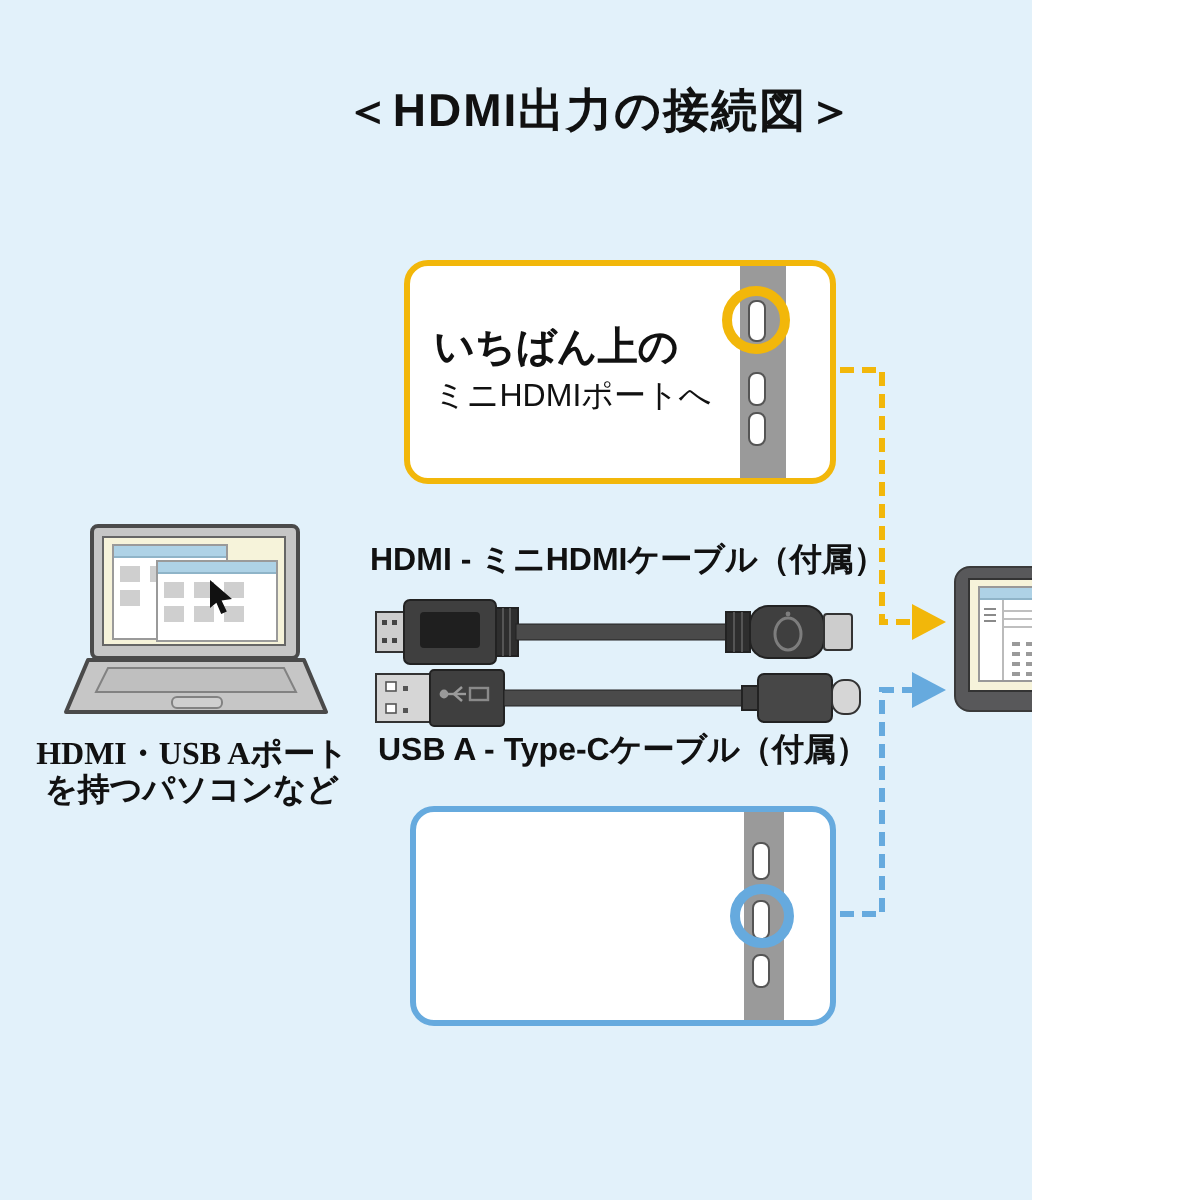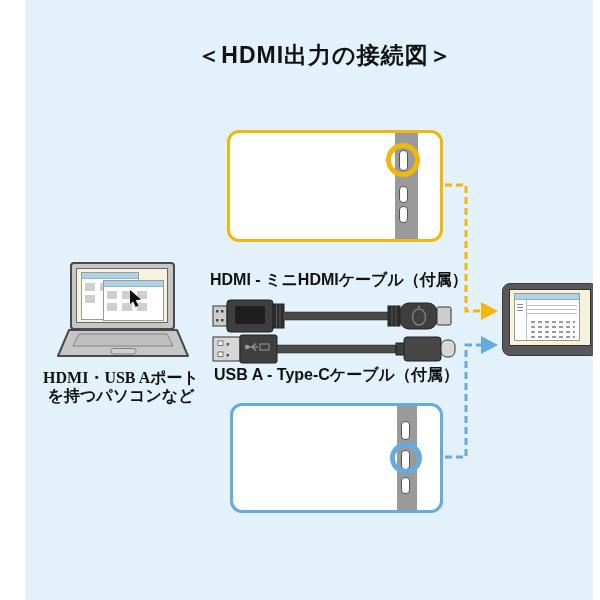--- a/index.html
+++ b/index.html
@@ -2,23 +2,23 @@
 <html style="--background: #e2f1fa; --accent-yellow: #f2b70a; --accent-blue: #66aade; --strip-gray: #9a9a9a; --outline-dark: #4a4a4a; --cable-gray: #4a4a4a; --connector-light: #cdcdcd; --device-gray: #c6c6c6; --screen-cream: #f6f3da; --titlebar-blue: #aed2e6; --text-dark: #111111;"><head>
 <meta charset="utf-8">
 <style>
   :root{
     --background:#e2f1fa; --accent-yellow:#f2b70a; --accent-blue:#66aade;
     --strip-gray:#9a9a9a; --outline-dark:#4a4a4a; --cable-gray:#4a4a4a;
     --connector-light:#cdcdcd; --device-gray:#c6c6c6; --screen-cream:#f6f3da;
     --titlebar-blue:#aed2e6; --text-dark:#111; --window-white:#ffffff;
   }
   html,body{margin:0;padding:0;}
-  .canvas{position:relative;width:568px;height:600px;overflow:hidden;
+  .canvas{position:relative;width:516px;height:600px;overflow:hidden;
     background:var(--background);color:var(--text-dark);
-    font-family:"Liberation Sans","DejaVu Sans",sans-serif;margin-left:25px;}
+    font-family:"Liberation Sans","DejaVu Sans",sans-serif;}
   .abs{position:absolute;}
   .title{left:0;top:40px;width:600px;text-align:center;font-size:23px;font-weight:bold;letter-spacing:1px;}
 
   
   .callout{background:#fff;border-radius:12px;box-sizing:border-box;}
   .callout.yellow{border:3px solid var(--accent-yellow);}
   .callout.blue{border:3px solid var(--accent-blue);}
   .callout-text{position:absolute;line-height:1.2;}
   .callout-line1{font-size:20px;font-weight:bold;}
   .callout-line2{font-size:16px;margin-top:3px;}
@@ -68,20 +68,24 @@
 <div class="canvas">
 
   <div class="abs title">＜HDMI出力の接続図＞</div>
 
   <div class="abs callout yellow" style="left:202px;top:130px;width:216px;height:112px;">
     <div class="port-strip" style="left:165px;top:0;width:23px;height:106px;"></div>
     <div class="port-slot" style="left:169px;top:17px;height:21px;"></div>
     <div class="port-slot" style="left:169px;top:53px;height:17px;"></div>
     <div class="port-slot" style="left:169px;top:73px;height:17px;"></div>
     <div class="port-ring yellow" style="left:156px;top:10px;width:34px;height:34px;"></div>
+    <div class="callout-text" style="left:12px;top:29px;">
+      <div class="callout-line1">いちばん上の</div>
+      <div class="callout-line2">ミニHDMIポートへ</div>
+    </div>
   </div>
 
   <div class="abs callout blue" style="left:205px;top:403px;width:213px;height:110px;">
     <div class="port-strip" style="left:164px;top:0;width:20px;height:104px;"></div>
     <div class="port-slot" style="left:168px;top:15px;height:19px;"></div>
     <div class="port-slot" style="left:168px;top:44px;height:20px;"></div>
     <div class="port-slot" style="left:168px;top:71px;height:17px;"></div>
     <div class="port-ring blue" style="left:157px;top:36px;width:32px;height:32px;"></div>
     <div class="callout-text" style="left:11px;top:28px;">
     </div>

